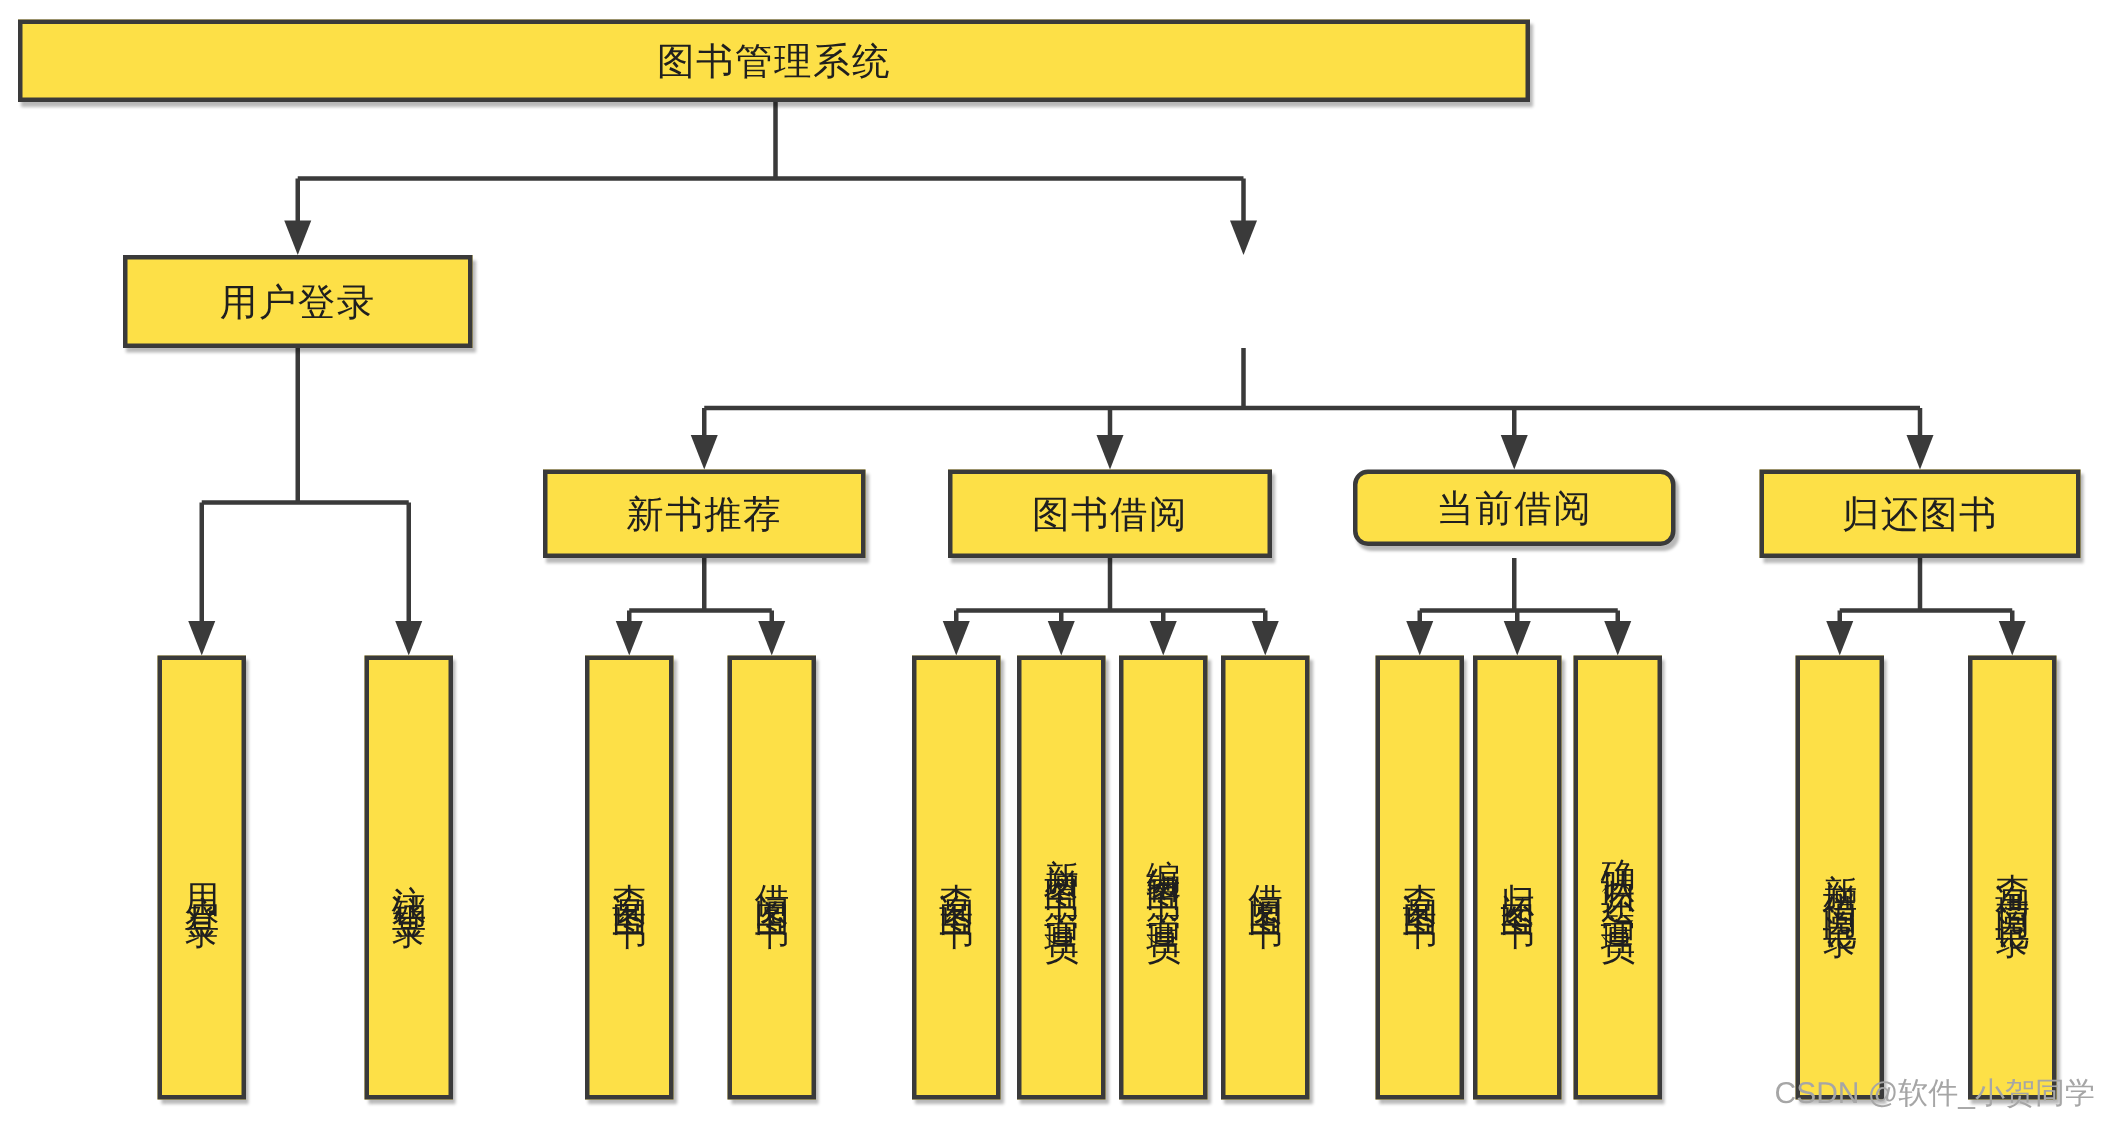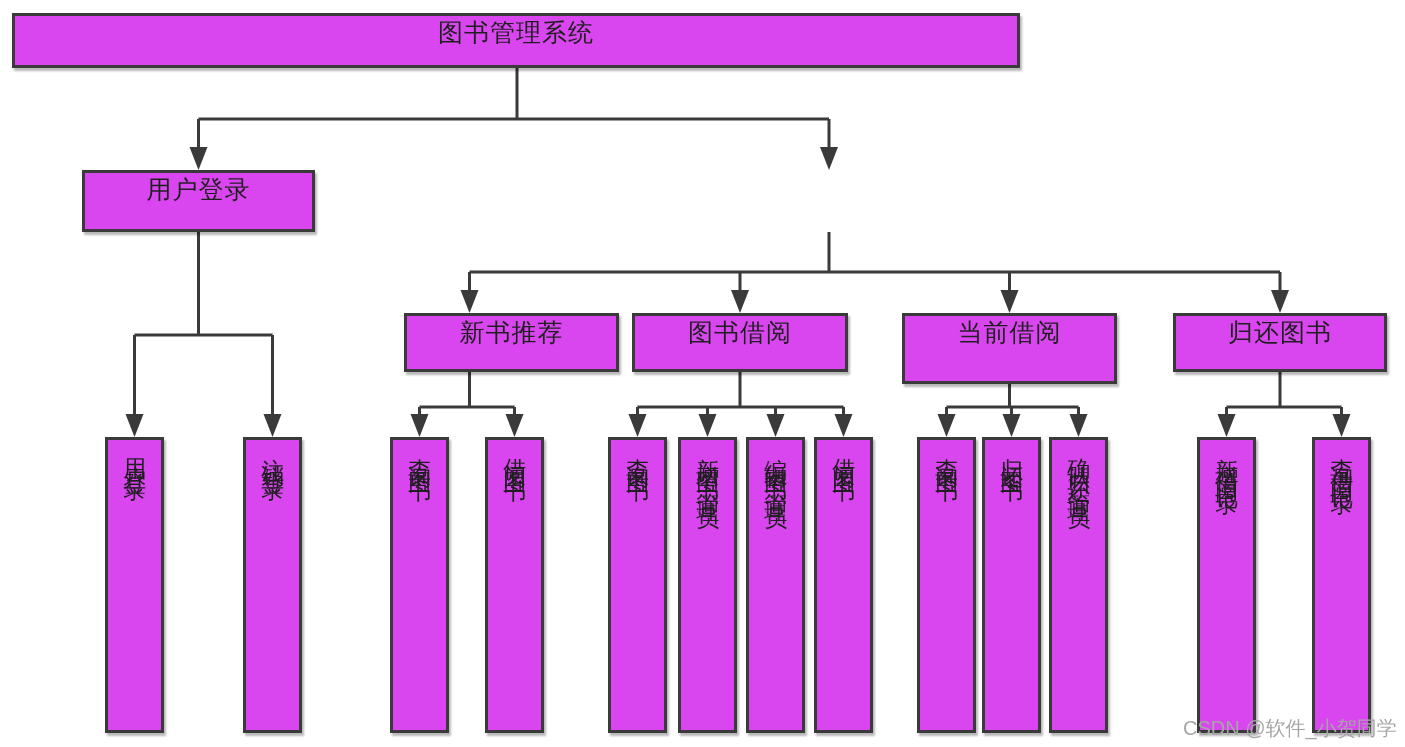--- a/index.html
+++ b/index.html
@@ -32,25 +32,25 @@
     stroke: var(--line);
     stroke-width: 3;
   }
   svg.connectors .arrow {
     fill: var(--line);
     stroke: none;
   }
   .box {
     position: absolute;
     box-sizing: border-box;
-    background: #d946ef;
+    background: #fde047;
     border: 3px solid var(--border);
     box-shadow: 2px 3px 2px rgba(0,0,0,0.28);
     display: flex;
-    align-items: flex-start;
+    align-items: center;
     justify-content: center;
     color: var(--text);
   }
   .box .h-label {
     font-size: 25px;
     letter-spacing: 1px;
     white-space: nowrap;
   }
   .box .v-label {
     writing-mode: vertical-rl;
@@ -115,27 +115,27 @@
   </svg>
 
   <div class="box" style="left:12px; top:13px; width:1008px; height:55px;">
     <span class="h-label">图书管理系统</span>
   </div>
 
   <div class="box" style="left:82px; top:170px; width:233px; height:62px;">
     <span class="h-label">用户登录</span>
   </div>
 
-  <div class="box" style="left:362px; top:313px; width:215px; height:59px;margin-left:42px;">
+  <div class="box" style="left:362px; top:313px; width:215px; height:59px;">
     <span class="h-label">新书推荐</span>
   </div>
   <div class="box" style="left:632px; top:313px; width:216px; height:59px;">
     <span class="h-label">图书借阅</span>
   </div>
-  <div class="box" style="left:902px; top:313px; width:215px; height:71px;">
+  <div class="box" style="left:902px; top:313px; width:215px; height:51px;border-radius:10px;">
     <span class="h-label">当前借阅</span>
   </div>
   <div class="box" style="left:1173px; top:313px; width:214px; height:59px;">
     <span class="h-label">归还图书</span>
   </div>
 
   <div class="box" style="left:105px; top:437px; width:59px; height:296px;">
     <span class="v-label">用户登录</span>
   </div>
   <div class="box" style="left:243px; top:437px; width:59px; height:296px;">

